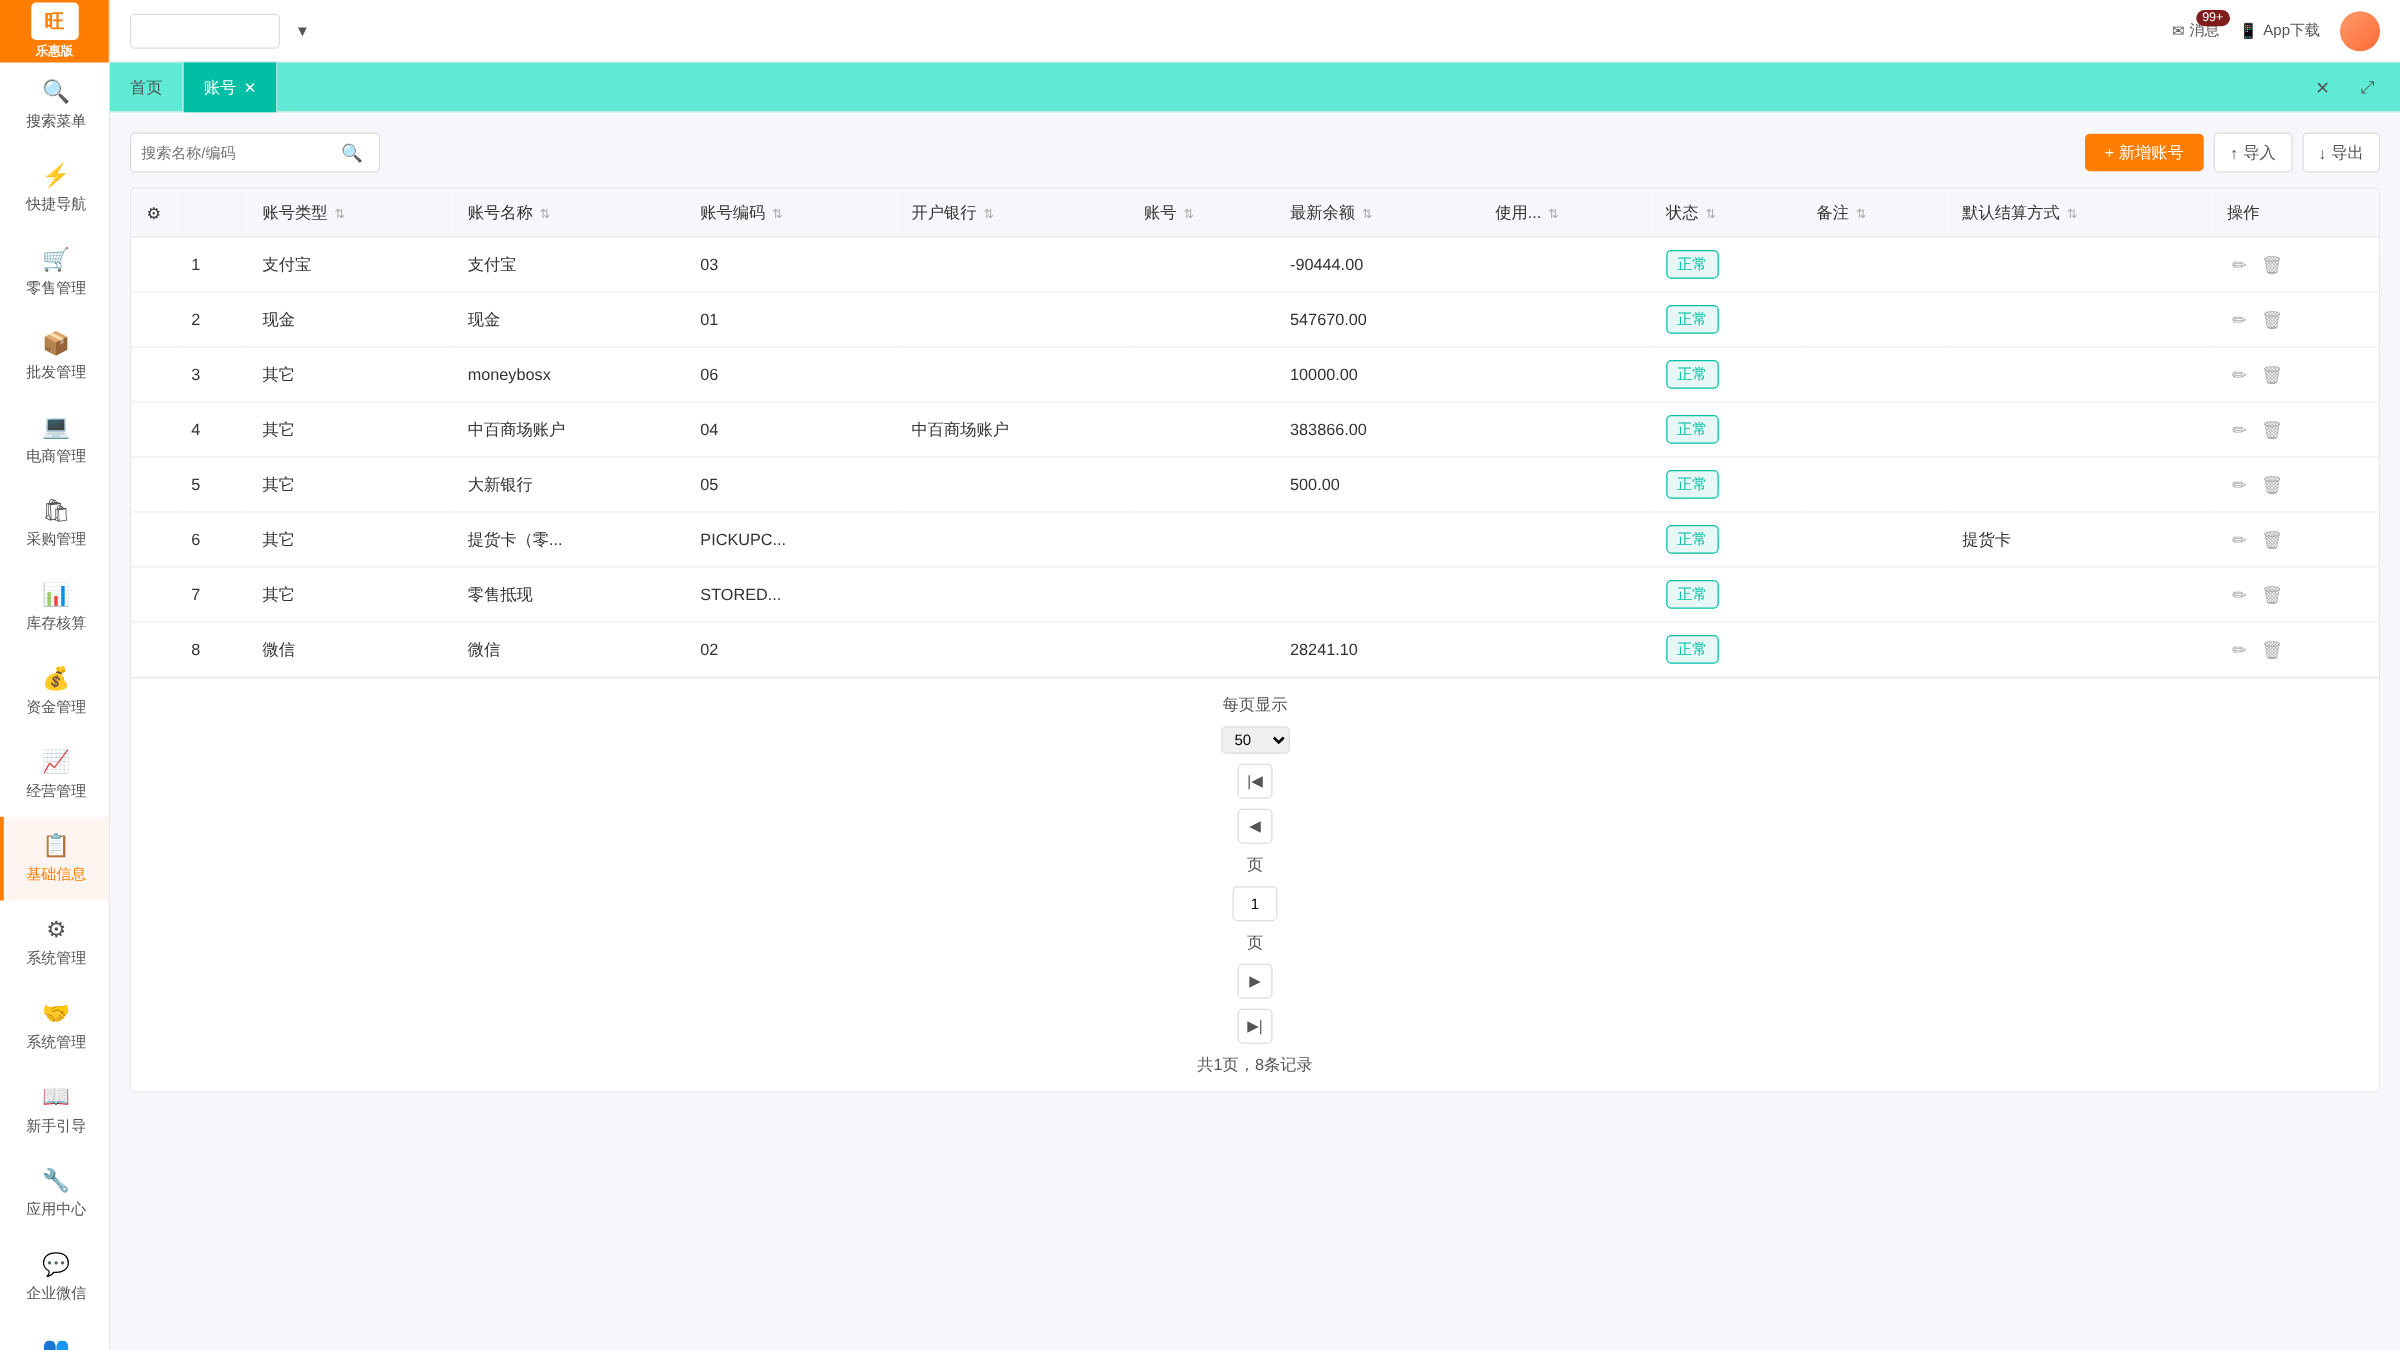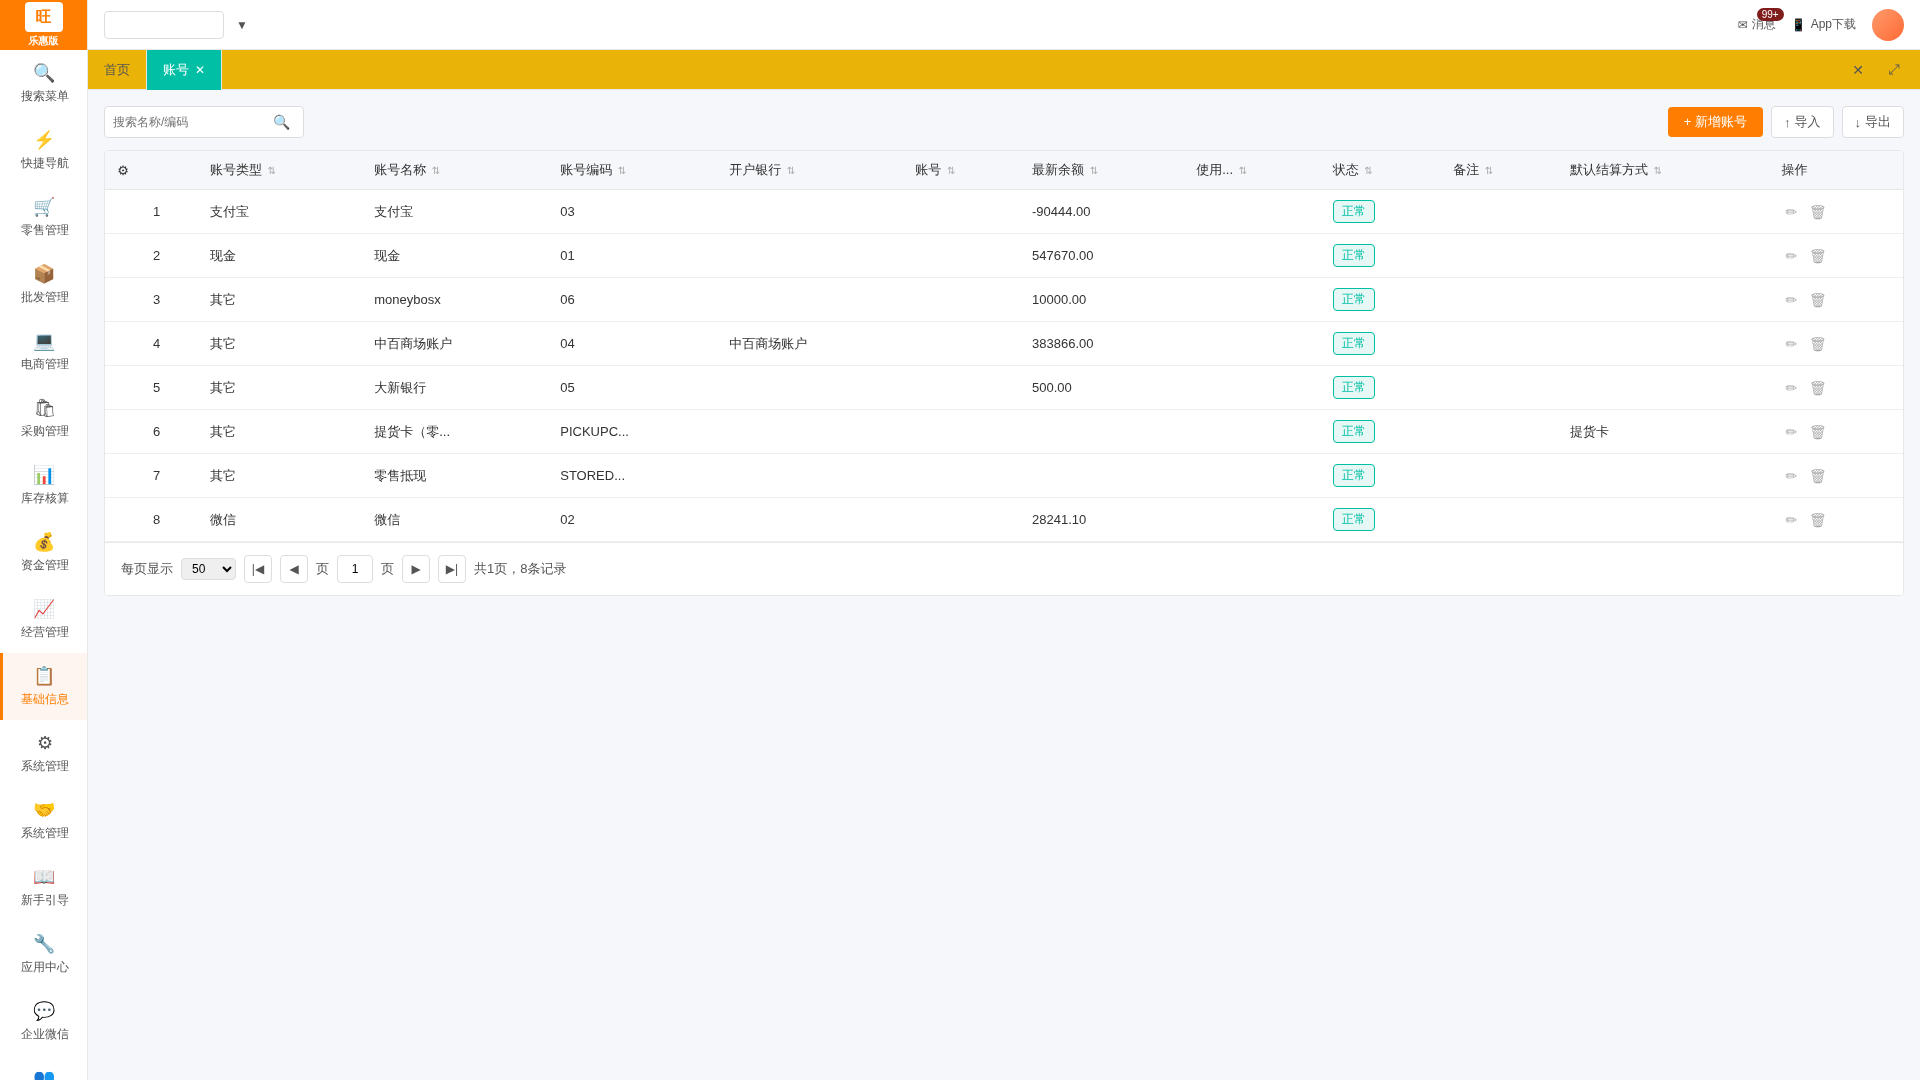--- a/index.html
+++ b/index.html
@@ -121,21 +121,21 @@
       width: 32px;
       height: 32px;
       border-radius: 50%;
       background: #ccc;
       overflow: hidden;
     }
 
     
     .tab-bar {
       height: 40px;
-      background: #eab308;
+      background: #5eead4;
       display: flex;
       align-items: center;
       padding: 0 0;
       border-bottom: 1px solid #e8e8e8;
       flex-shrink: 0;
     }
     .tab-item {
       height: 40px;
       padding: 0 16px;
       display: flex;
@@ -294,26 +294,28 @@
     
     .settings-col {
       width: 36px;
       text-align: center;
     }
 
     
     .pagination {
       display: flex;
       align-items: center;
+      justify-content: flex-end;
       padding: 12px 16px;
       gap: 8px;
       font-size: 13px;
       color: #555;
       border-top: 1px solid #e8e8e8;
       background: #fff;
+      flex-direction: column;
     }
     .page-size-select {
       border: 1px solid #ddd;
       border-radius: 4px;
       padding: 2px 6px;
       font-size: 12px;
     }
     .page-btn {
       width: 28px;
       height: 28px;

